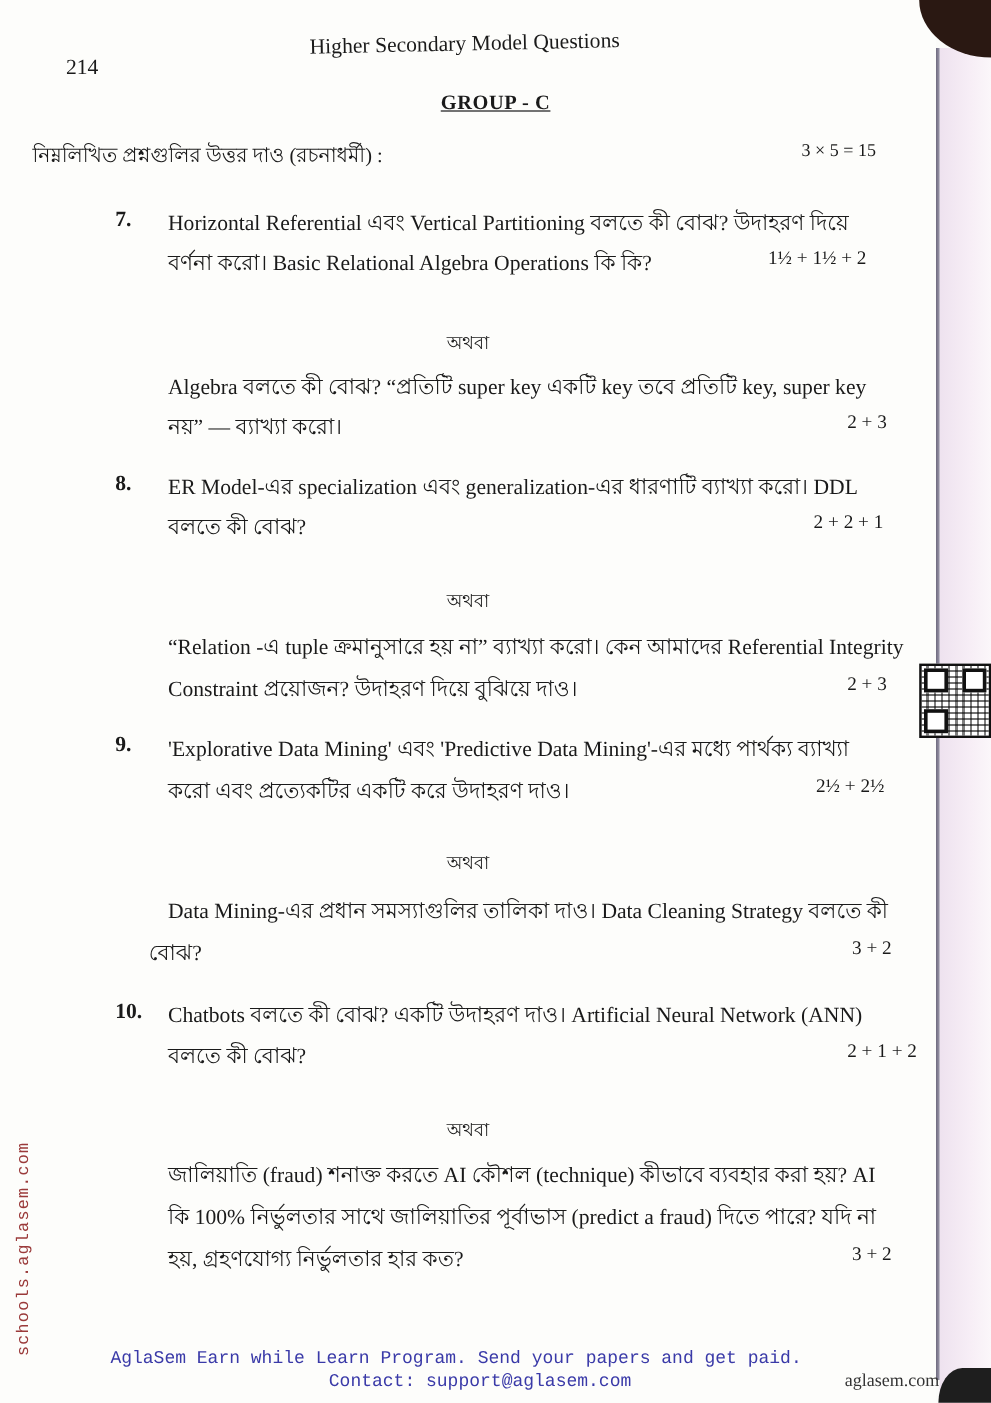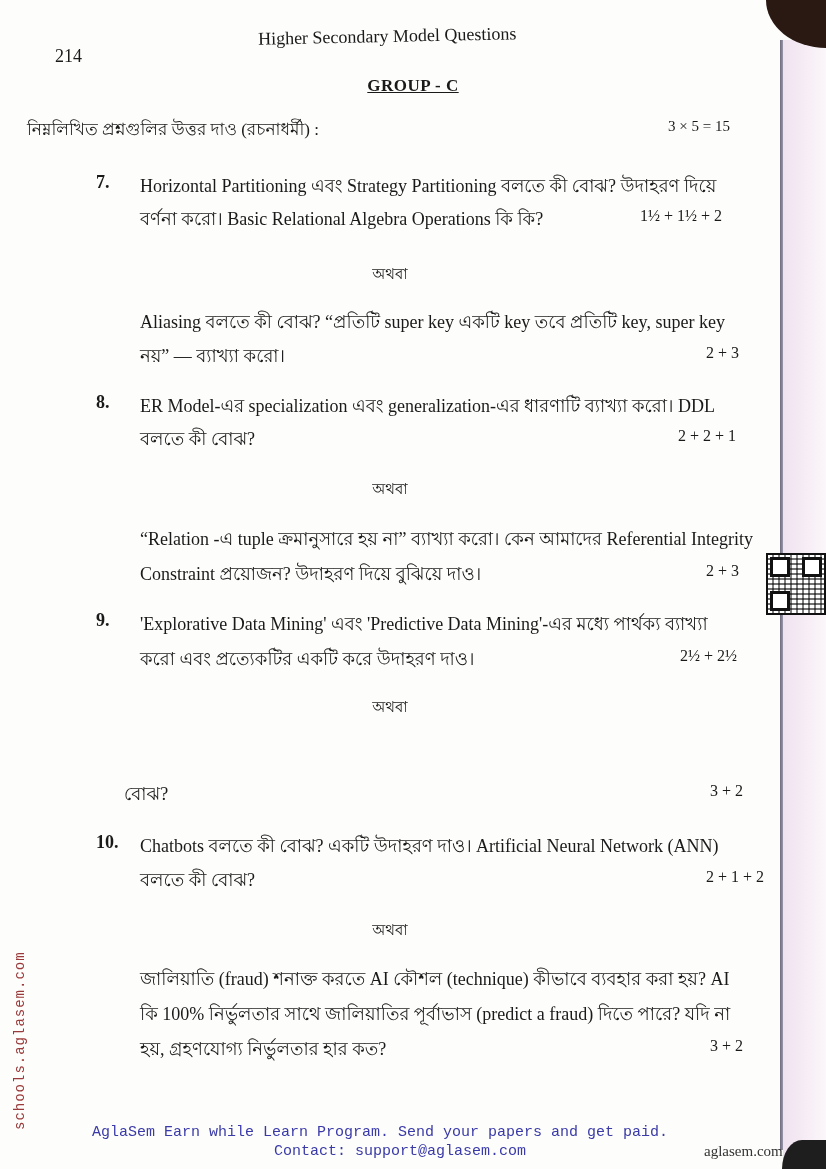--- a/index.html
+++ b/index.html
@@ -51,21 +51,21 @@
     .q-num {
       position: absolute; font-size: 18px; font-weight: bold;
     }
     .line {
       position: absolute; font-size: 18px; white-space: nowrap;
     }
     .marks {
       position: absolute; font-size: 16px; white-space: nowrap;
     }
     .or-text {
-      position: absolute; left: 0; width: 780px; text-align: center; font-size: 15px;
+      position: absolute; left: 0; width: 780px; text-align: center; font-size: 15px; margin-top: 12px;
     }
     .qr {
       position: absolute; left: 766px; top: 553px; width: 56px; height: 58px;
       background:
         repeating-linear-gradient(0deg, transparent 0 3px, rgba(0,0,0,0.55) 3px 5px),
         repeating-linear-gradient(90deg, transparent 0 4px, rgba(0,0,0,0.5) 4px 6px),
         #fff;
       border: 2px solid #111;
     }
     .qr::before, .qr::after {
@@ -103,42 +103,43 @@
 <div class="page">
 
   <div class="page-number">214</div>
   <div class="running-head">Higher Secondary Model Questions</div>
 
   <div class="group-title">GROUP - C</div>
   <div class="instruction">নিম্নলিখিত প্রশ্নগুলির উত্তর দাও (রচনাধর্মী) :</div>
   <div class="total-marks">3 × 5 = 15</div>
 
   <div class="q-num" style="left:96px; top:172px;">7.</div>
-  <div class="line" style="left:140px; top:172px;">Horizontal Partitioning এবং Strategy Partitioning বলতে কী বোঝ? উদাহরণ দিয়ে</div>
+  <div class="line" style="left:140px; top:172px;">Horizontal Referential এবং Vertical Partitioning বলতে কী বোঝ? উদাহরণ দিয়ে</div>
   <div class="line" style="left:140px; top:205px;">বর্ণনা করো। Basic Relational Algebra Operations কি কি?</div>
   <div class="marks" style="left:640px; top:207px;">1½ + 1½ + 2</div>
   <div class="or-text" style="top:262px;">অথবা</div>
-  <div class="line" style="left:140px; top:308px;">Aliasing বলতে কী বোঝ? “প্রতিটি super key একটি key তবে প্রতিটি  key, super key</div>
+  <div class="line" style="left:140px; top:308px;">Algebra বলতে কী বোঝ? “প্রতিটি super key একটি key তবে প্রতিটি  key, super key</div>
   <div class="line" style="left:140px; top:342px;">নয়” — ব্যাখ্যা করো।</div>
   <div class="marks" style="left:706px; top:344px;">2 + 3</div>
 
   <div class="q-num" style="left:96px; top:392px;">8.</div>
   <div class="line" style="left:140px; top:392px;">ER Model-এর specialization এবং generalization-এর ধারণাটি ব্যাখ্যা করো। DDL</div>
   <div class="line" style="left:140px; top:425px;">বলতে কী বোঝ?</div>
   <div class="marks" style="left:678px; top:427px;">2 + 2 + 1</div>
   <div class="or-text" style="top:477px;">অথবা</div>
   <div class="line" style="left:140px; top:525px;">“Relation -এ tuple ক্রমানুসারে হয় না” ব্যাখ্যা করো। কেন আমাদের Referential Integrity</div>
   <div class="line" style="left:140px; top:560px;">Constraint প্রয়োজন? উদাহরণ দিয়ে বুঝিয়ে দাও।</div>
   <div class="marks" style="left:706px; top:562px;">2 + 3</div>
 
   <div class="q-num" style="left:96px; top:610px;">9.</div>
   <div class="line" style="left:140px; top:610px;">'Explorative Data Mining' এবং 'Predictive Data Mining'-এর মধ্যে পার্থক্য ব্যাখ্যা</div>
   <div class="line" style="left:140px; top:645px;">করো এবং প্রত্যেকটির একটি করে উদাহরণ দাও।</div>
   <div class="marks" style="left:680px; top:647px;">2½ + 2½</div>
   <div class="or-text" style="top:695px;">অথবা</div>
+  <div class="line" style="left:140px; top:745px;">Data Mining-এর প্রধান সমস্যাগুলির তালিকা দাও। Data Cleaning Strategy বলতে কী</div>
   <div class="line" style="left:124px; top:780px;">বোঝ?</div>
   <div class="marks" style="left:710px; top:782px;">3 + 2</div>
 
   <div class="q-num" style="left:96px; top:832px;">10.</div>
   <div class="line" style="left:140px; top:832px;">Chatbots বলতে কী বোঝ? একটি উদাহরণ দাও। Artificial Neural Network (ANN)</div>
   <div class="line" style="left:140px; top:866px;">বলতে কী বোঝ?</div>
   <div class="marks" style="left:706px; top:868px;">2 + 1 + 2</div>
   <div class="or-text" style="top:918px;">অথবা</div>
   <div class="line" style="left:140px; top:965px;">জালিয়াতি (fraud) শনাক্ত করতে AI কৌশল (technique) কীভাবে ব্যবহার করা হয়? AI</div>
   <div class="line" style="left:140px; top:1000px;">কি 100% নির্ভুলতার সাথে জালিয়াতির পূর্বাভাস (predict a fraud) দিতে পারে? যদি না</div>

